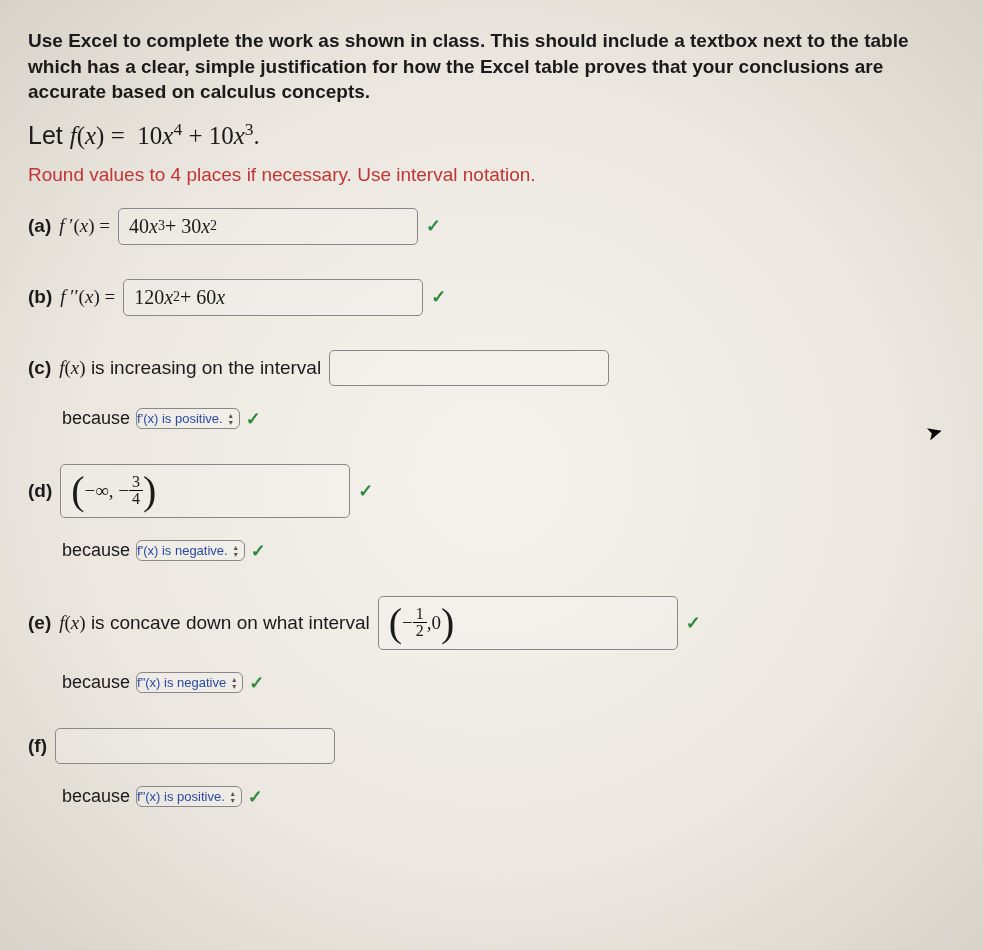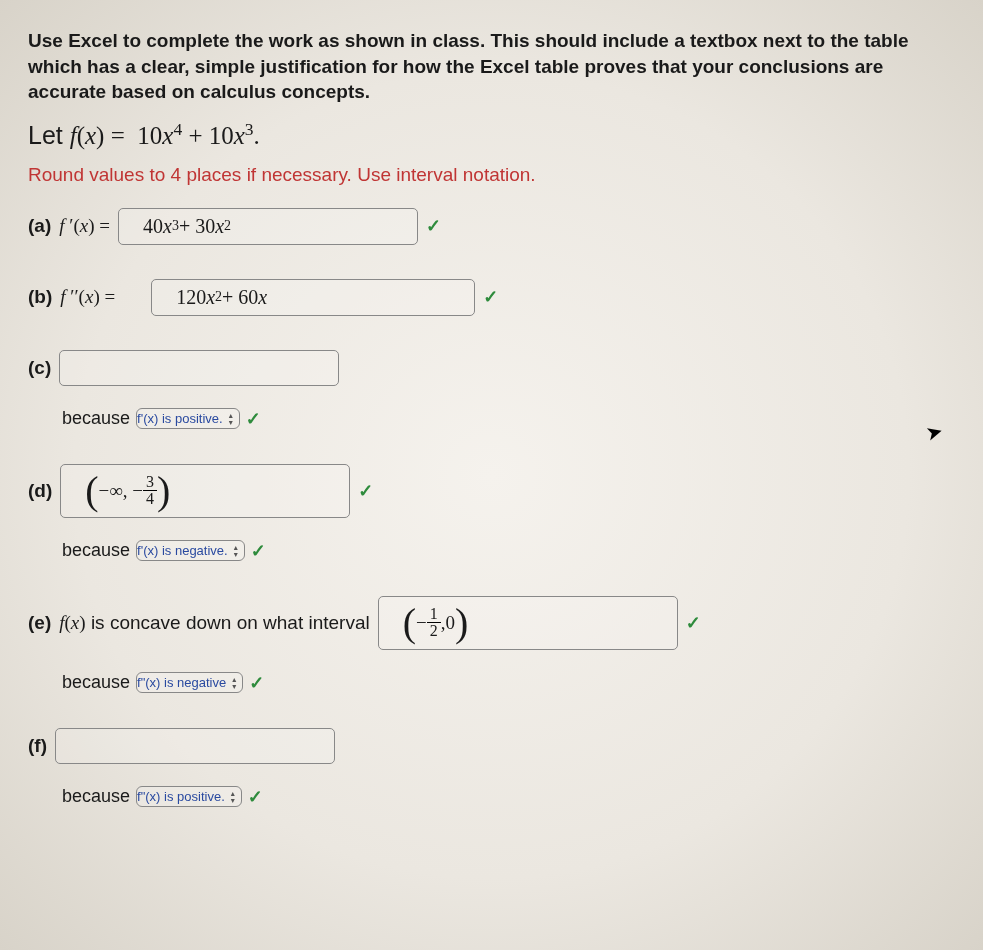--- a/index.html
+++ b/index.html
@@ -34,29 +34,29 @@
   .part {
     margin-bottom: 34px;
     font-size: 19px;
   }
   .part-label { font-weight: 700; }
   .row { display: flex; align-items: center; gap: 8px; flex-wrap: wrap; }
   .answer-box {
     border: 1px solid #888;
     border-radius: 5px;
     background: rgba(255,255,255,0.15);
-    padding: 6px 24px;
+    padding: 6px 10px;
     min-height: 36px;
     display: inline-flex;
     align-items: center;
     font-family: "Times New Roman", serif;
     font-size: 20px;
   }
   .answer-box.wide-a { width: 300px; }
-  .answer-box.wide-b { width: 324px; margin-left: 28px; }
+  .answer-box.wide-b { width: 300px; }
   .answer-box.wide-c { width: 280px; }
   .answer-box.wide-d { width: 290px; height: 54px; }
   .answer-box.wide-e { width: 300px; height: 54px; }
   .answer-box.wide-f { width: 280px; }
   .check {
     color: #2e8b3c;
     font-size: 18px;
     font-weight: bold;
   }
   .select-pill {
@@ -151,20 +151,21 @@
         <span class="math-up"> + 60</span>
         <span class="math-it">x</span>
     </span>
     <span class="check">✓</span>
   </div>
 </div>
 
 <div class="part">
   <div class="row">
     <span class="part-label">(c)</span>
+    <span><span class="math-it">f</span><span class="math-up">(</span><span class="math-it">x</span><span class="math-up">)</span><span> is increasing on the interval</span></span>
     <span class="answer-box wide-c"></span>
   </div>
   <div class="because-row">
     <span>because</span>
     <span class="select-pill">
       <span>f'(x) is positive.</span>
       <span class="stepper">
           <span>▴</span>
           <span>▾</span>
         </span>

